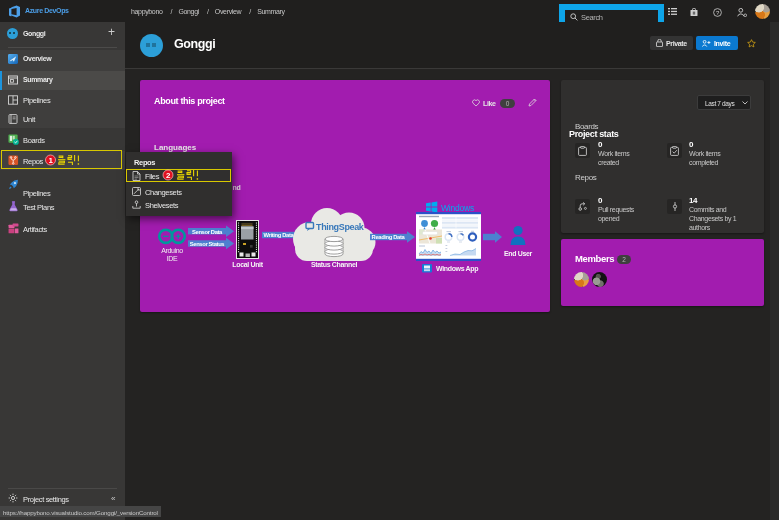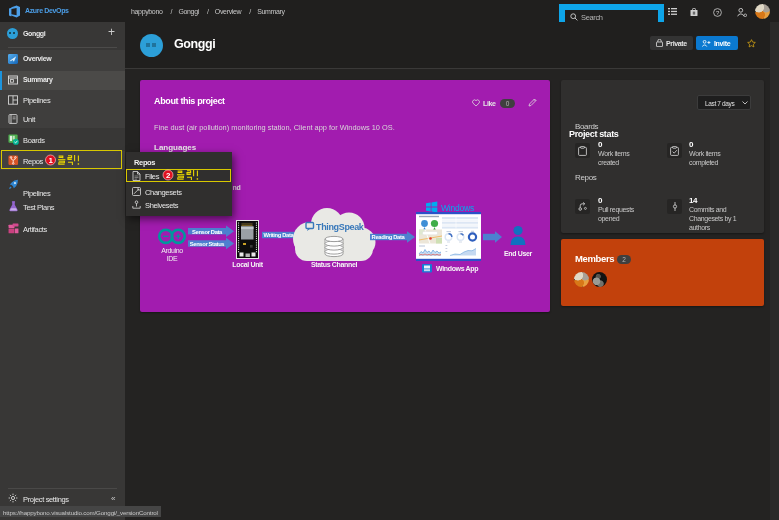--- a/index.html
+++ b/index.html
@@ -192,21 +192,20 @@
   <svg class="abs" style="left:332px;top:19px;" width="8" height="8" viewBox="0 0 8 8">
     <path d="M4 7 L1 4.2 A1.8 1.8 0 0 1 4 1.6 A1.8 1.8 0 0 1 7 4.2 Z" fill="none" stroke="#ddd" stroke-width="0.8"></path>
   </svg>
   <div class="abs" style="left:343px;top:19.5px;font-size:7px;font-weight:bold;color:#e5e5e5;">Like</div>
   <div class="abs" style="left:360px;top:18.5px;width:15px;height:9px;border-radius:5px;background:#3f3f3f;">
     <div class="abs" style="left:0;top:1px;width:15px;text-align:center;font-size:6.5px;color:#b5b5b5;">0</div>
   </div>
   <svg class="abs" style="left:388px;top:18px;" width="9" height="9" viewBox="0 0 9 9">
     <path d="M1 8 L1.5 6 L6.5 1 L8 2.5 L3 7.5 Z M6 1.5 L7.5 3" fill="none" stroke="#ddd" stroke-width="0.8"></path>
   </svg>
-  <div class="abs" style="left:14px;top:43px;font-size:7.4px;letter-spacing:0;color:#d8d8d8;">Fine dust (air pollution) monitoring station, Client app for Windows 10 OS.</div>
   <div class="abs" style="left:14px;top:62.5px;font-size:8px;font-weight:bold;letter-spacing:0;color:#e8e8e8;">Languages</div>
   <div class="abs" style="left:92.5px;top:103.5px;font-size:7px;font-weight:bold;color:#ddd;">nd</div>
 
   <svg class="abs" style="left:0;top:115px;" width="410" height="117" viewBox="0 0 410 117" id="diagram" font-family="Liberation Sans, sans-serif">
 
     <g stroke="#00979d" stroke-width="2.6" fill="none">
       <circle cx="25.8" cy="41.3" r="6.6"></circle>
       <circle cx="38.2" cy="41.3" r="6.6"></circle>
     </g>
     <g stroke="#00979d" stroke-width="1.1">
@@ -439,21 +438,21 @@
   <div class="abs" style="left:106px;top:119px;width:15px;height:15px;background:#262524;border-radius:2px;">
     <svg class="abs" style="left:3.5px;top:3px;" width="8" height="9" viewBox="0 0 8 9">
       <circle cx="4" cy="4.5" r="1.6" fill="none" stroke="#ddd" stroke-width="0.8"></circle>
       <path d="M4 0 V2.9 M4 6.1 V9" stroke="#ddd" stroke-width="0.8"></path>
     </svg>
   </div>
   <div class="abs" style="left:128px;top:116px;font-size:8px;font-weight:bold;color:#fff;">14</div>
   <div class="abs" style="left:128px;top:125px;font-size:7px;color:#c9c9c9;line-height:9px;">Commits and<br>Changesets by 1<br>authors</div>
 </div>
 
-<div class="abs" style="left:561px;top:239px;width:203px;height:67px;background:#c2410c;border-radius:2px;box-shadow:0 1px 2px rgba(0,0,0,0.35);">
+<div class="abs" style="left:561px;top:239px;width:203px;height:67px;background:#a21caf;border-radius:2px;box-shadow:0 1px 2px rgba(0,0,0,0.35);">
   <div class="abs" style="left:14px;top:14px;font-size:9.5px;font-weight:bold;color:#fff;">Members</div>
   <div class="abs" style="left:56px;top:16px;width:14px;height:9px;border-radius:5px;background:#3f3f3f;">
     <div class="abs" style="left:0;top:1px;width:14px;text-align:center;font-size:6.5px;color:#b5b5b5;">2</div>
   </div>
   <div class="abs" style="left:13px;top:33px;width:15px;height:15px;border-radius:50%;
        background:
        radial-gradient(circle at 26% 22%, #e0d8c6 0 30%, rgba(0,0,0,0) 34%),
        radial-gradient(circle at 74% 26%, #a8a096 0 27%, rgba(0,0,0,0) 31%),
        radial-gradient(circle at 32% 72%, #d87818 0 32%, rgba(0,0,0,0) 36%),
        radial-gradient(circle at 76% 72%, #e8a040 0 28%, rgba(0,0,0,0) 32%),

